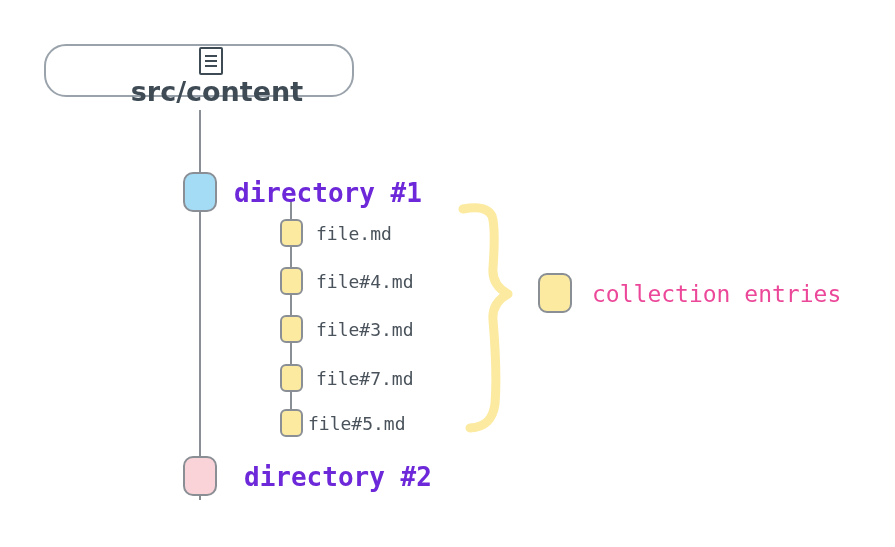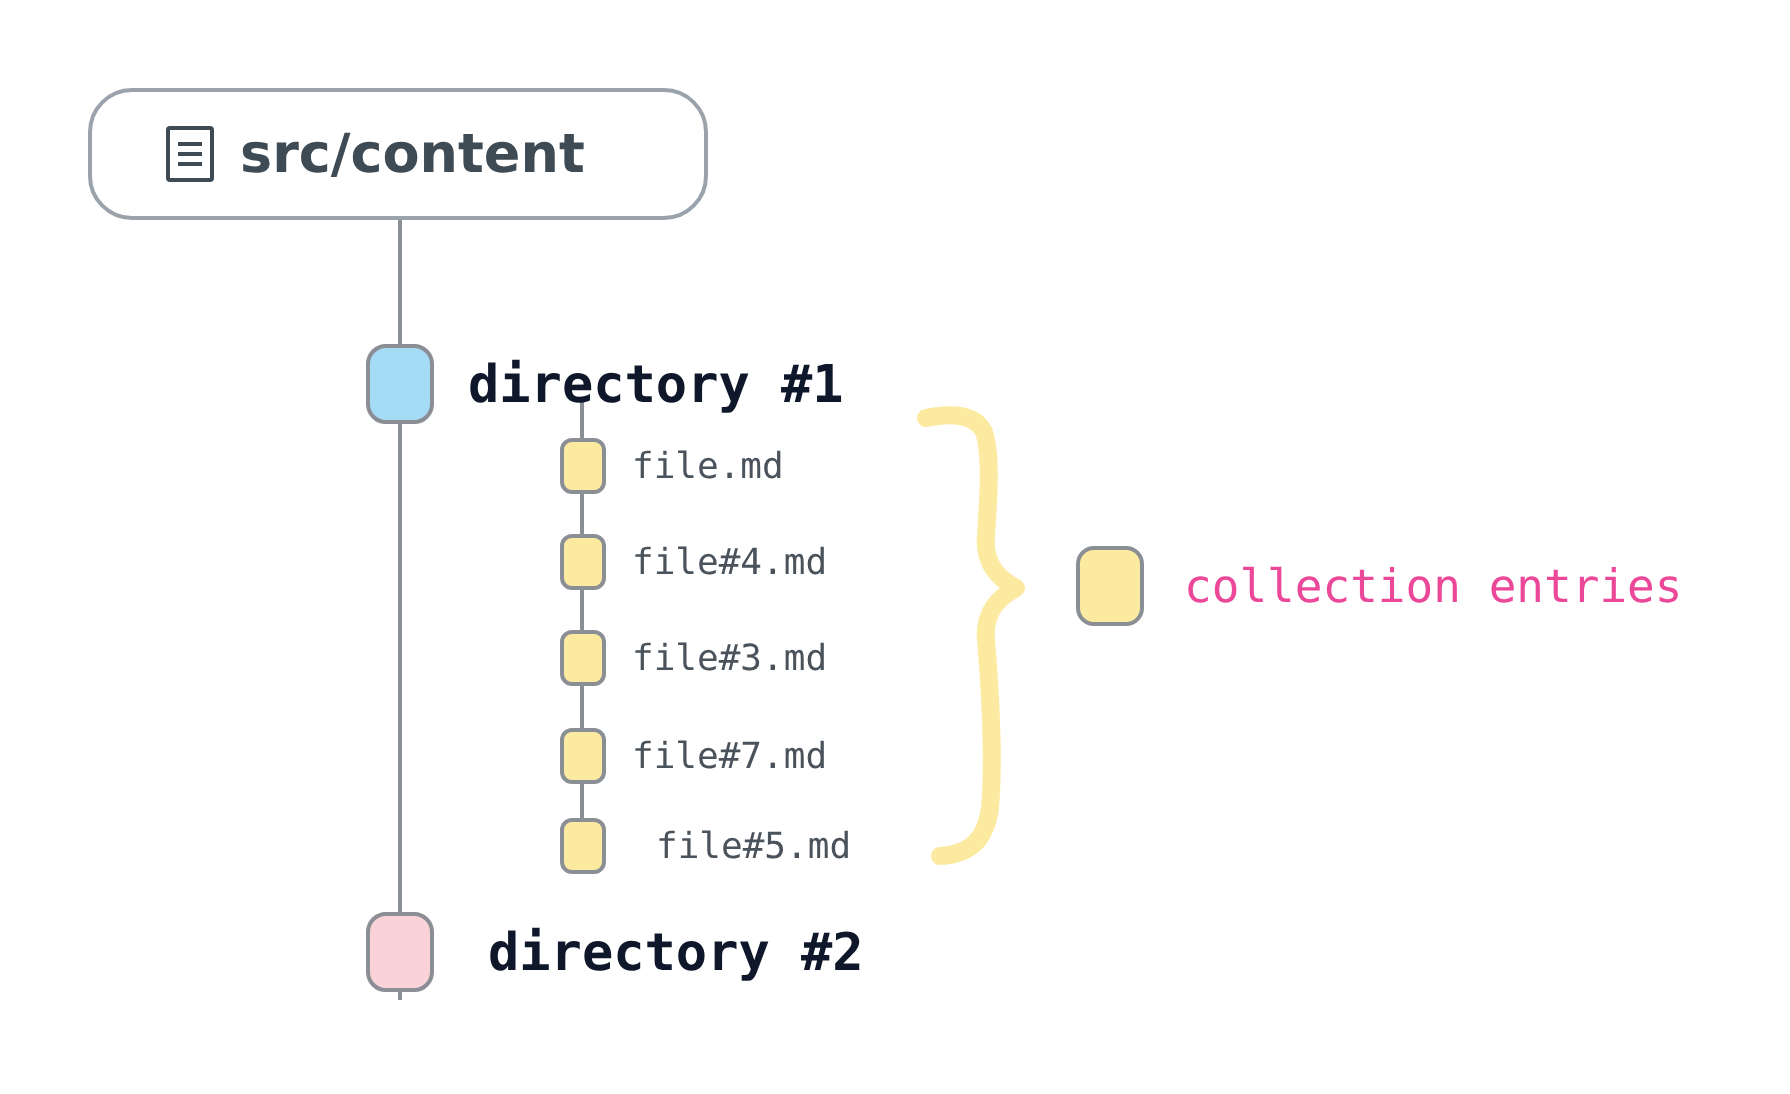--- a/index.html
+++ b/index.html
@@ -29,28 +29,29 @@
     height: 547px;
     pointer-events: none;
   }
 
   
   .root-node {
     position: absolute;
     left: 44px;
     top: 44px;
     width: 310px;
-    height: 66px;
+    height: 53px;
     box-sizing: border-box;
     display: flex;
     align-items: center;
     padding-left: 36px;
     border: 2px solid #9aa3ab;
     border-radius: 22px;
     background: #ffffff;
+    flex-direction: column;
   }
   .root-node .doc-icon {
     width: 26px;
     height: 30px;
     margin-right: 12px;
     flex: 0 0 auto;
     display: block;
   }
   .root-label {
     font-family: "DejaVu Sans", sans-serif;
@@ -89,21 +90,21 @@
     border-radius: 9px;
     border: 2px solid #8a8f95;
   }
 
   
   .dir-label {
     position: absolute;
     font-family: "DejaVu Sans Mono", monospace;
     font-size: 26px;
     font-weight: bold;
-    color: #0f172a;
+    color: #6d28d9;
     white-space: nowrap;
     line-height: 1;
   }
   .file-label {
     position: absolute;
     font-family: "DejaVu Sans Mono", monospace;
     font-size: 18px;
     color: #4a535b;
     white-space: nowrap;
     line-height: 1;
@@ -160,21 +161,21 @@
   <div class="node-box node-file" style="left:280px; top:267px;"></div>
   <div class="file-label" style="left:316px; top:273px;">file#4.md</div>
 
   <div class="node-box node-file" style="left:280px; top:315px;"></div>
   <div class="file-label" style="left:316px; top:321px;">file#3.md</div>
 
   <div class="node-box node-file" style="left:280px; top:364px;"></div>
   <div class="file-label" style="left:316px; top:370px;">file#7.md</div>
 
   <div class="node-box node-file" style="left:280px; top:409px;"></div>
-  <div class="file-label" style="left:328px; top:415px;">file#5.md</div>
+  <div class="file-label" style="left:308px; top:415px;">file#5.md</div>
 
   <div class="node-box node-dir node-pink" style="left:183px; top:456px;"></div>
   <div class="dir-label" style="left:244px; top:464px;">directory #2</div>
 
   <div class="node-box node-legend" style="left:538px; top:273px;"></div>
   <div class="legend-label" style="left:592px; top:283px;">collection entries</div>
 
 </div>
 
 </body></html>

